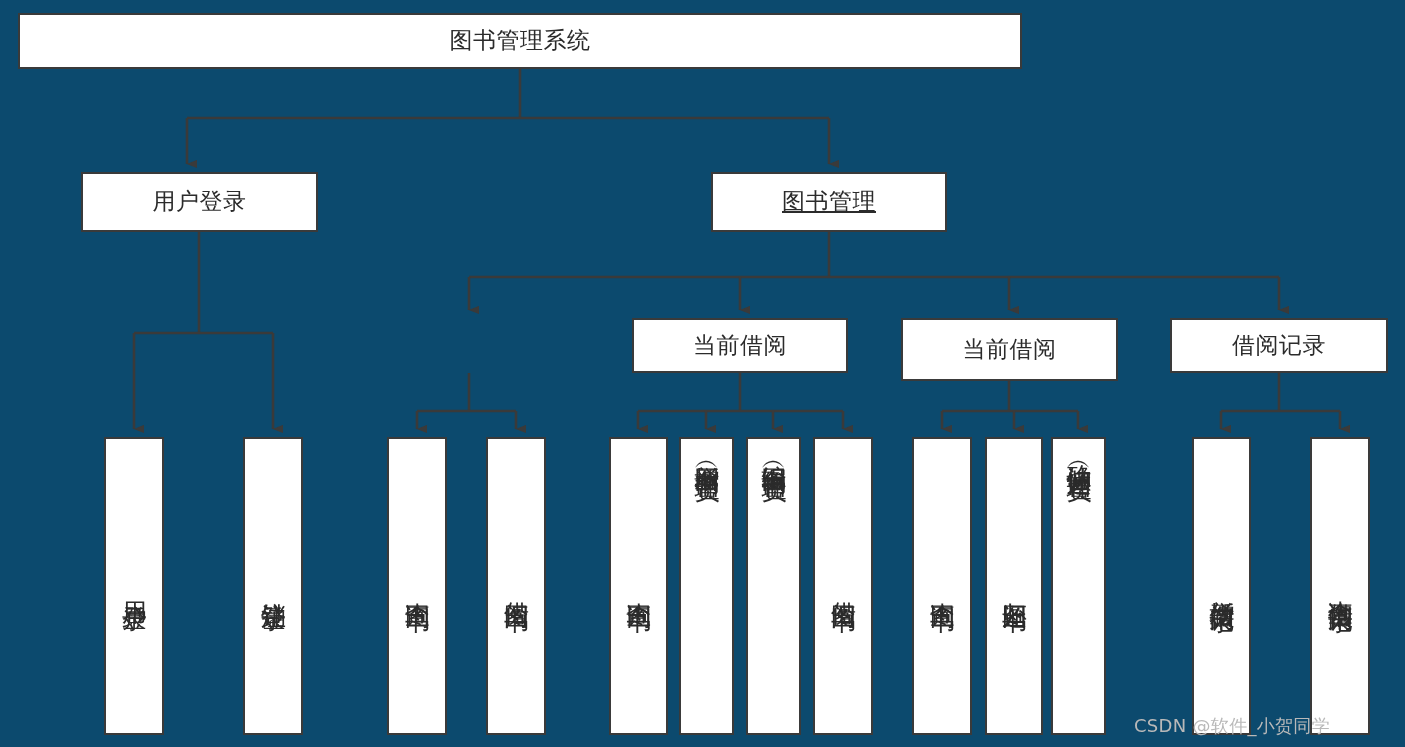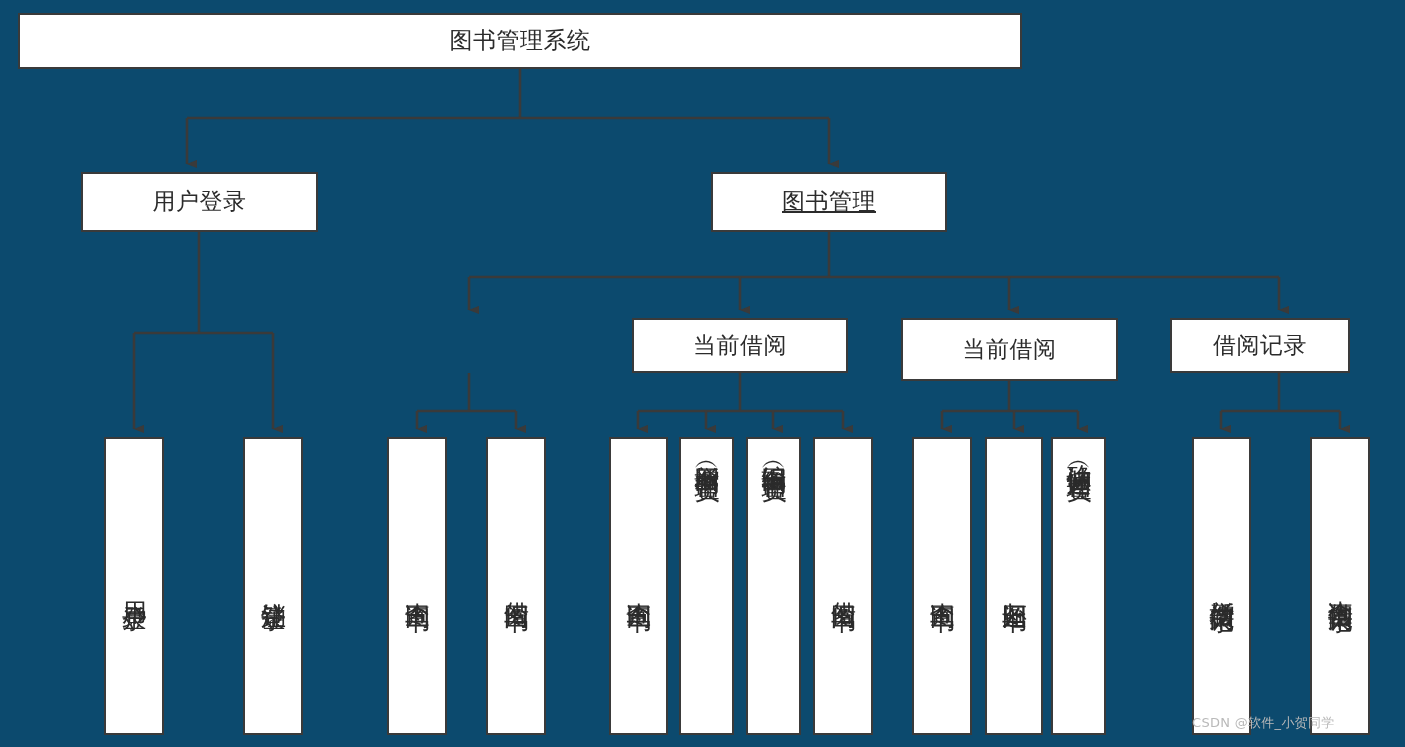--- a/index.html
+++ b/index.html
@@ -50,23 +50,23 @@
     line-height: 1.12;
     letter-spacing: 2px;
     white-space: nowrap;
     text-align: center;
   }
   .node-v.align-top {
     align-items: flex-start;
   }
   .watermark {
     position: absolute;
-    left: 1192px;
+    left: 1134px;
     top: 714px;
-    font-size: 13px;
+    font-size: 18px;
     color: #b9b9b9;
     white-space: nowrap;
     letter-spacing: 0.3px;
   }
 </style>
 </head>
 <body style="background: rgb(255, 255, 255);">
 
 <div id="canvas">
 
@@ -131,21 +131,21 @@
   <div class="node node-h" style="left: 711px; top: 172px; width: 236px; height: 60px; border-color: rgb(58, 58, 58); background: rgb(255, 255, 255); color: rgb(43, 43, 43); text-decoration: underline;">
     <span class="label">图书管理</span>
   </div>
 
   <div class="node node-h" style="left: 632px; top: 318px; width: 216px; height: 55px; border-color: rgb(58, 58, 58); background: rgb(255, 255, 255); color: rgb(43, 43, 43);">
     <span class="label">当前借阅</span>
   </div>
   <div class="node node-h" style="left: 901px; top: 318px; width: 217px; height: 63px; border-color: rgb(58, 58, 58); background: rgb(255, 255, 255); color: rgb(43, 43, 43);">
     <span class="label">当前借阅</span>
   </div>
-  <div class="node node-h" style="left: 1170px; top: 318px; width: 180px; height: 55px; border-color: rgb(58, 58, 58); background: rgb(255, 255, 255); color: rgb(43, 43, 43);">
+  <div class="node node-h" style="left: 1170px; top: 318px; width: 218px; height: 55px; border-color: rgb(58, 58, 58); background: rgb(255, 255, 255); color: rgb(43, 43, 43);">
     <span class="label">借阅记录</span>
   </div>
 
   <div class="node node-v" style="left: 104px; top: 437px; width: 60px; height: 298px; border-color: rgb(58, 58, 58); background: rgb(255, 255, 255); color: rgb(43, 43, 43);">
     <span class="label">用户登录</span>
   </div>
   <div class="node node-v" style="left: 243px; top: 437px; width: 60px; height: 298px; border-color: rgb(58, 58, 58); background: rgb(255, 255, 255); color: rgb(43, 43, 43);">
     <span class="label">注销登录</span>
   </div>
   <div class="node node-v" style="left: 387px; top: 437px; width: 60px; height: 298px; border-color: rgb(58, 58, 58); background: rgb(255, 255, 255); color: rgb(43, 43, 43);">

